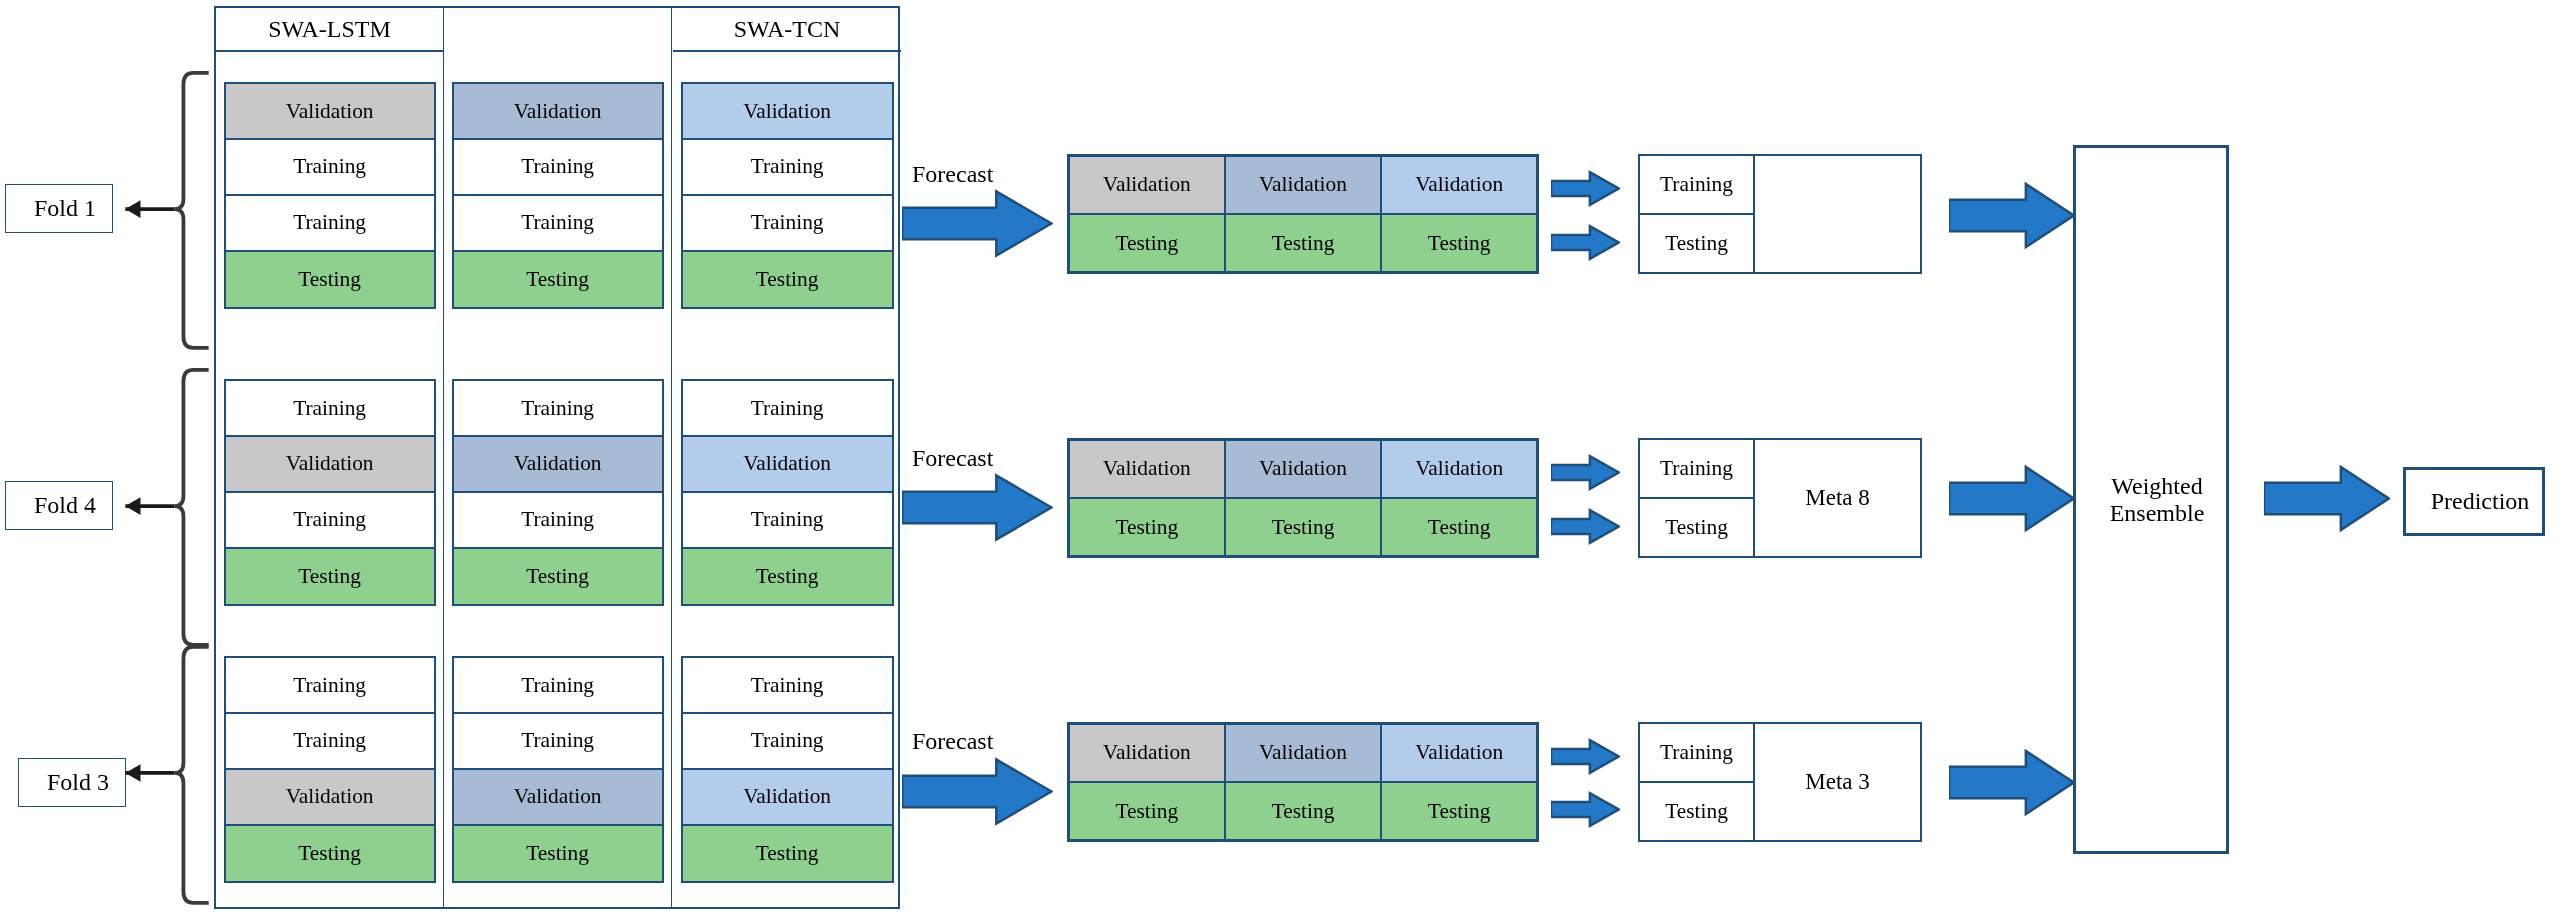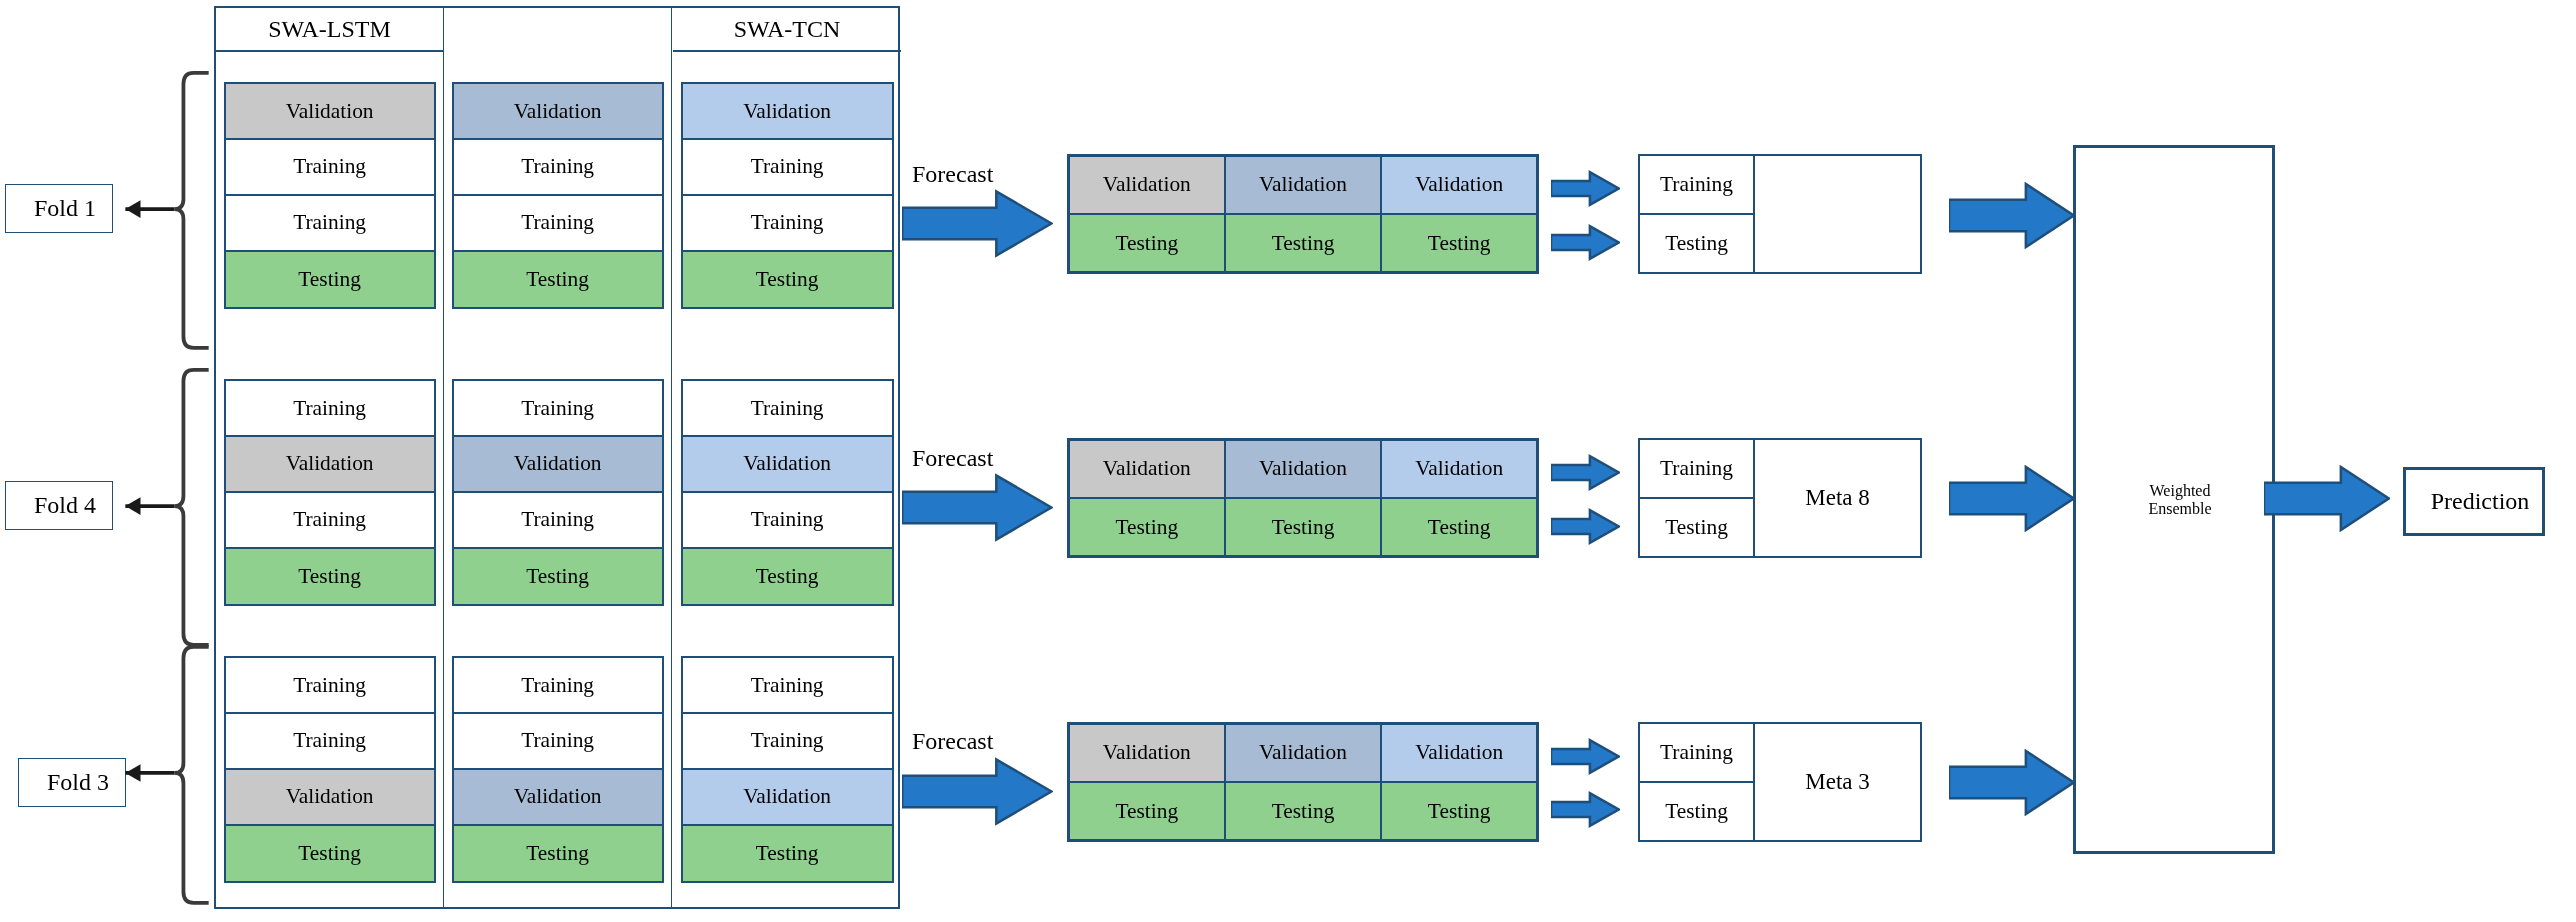--- a/index.html
+++ b/index.html
@@ -420,21 +420,21 @@
 <svg class="arrow" style="left:1949px;top:182px;width:126px;height:67px;" viewBox="0 0 200 106">
   <polygon points="0,28 122,28 122,3 198,53 122,103 122,78 0,78" fill="#2478C8" stroke="#1F4E79" stroke-width="4"></polygon>
 </svg>
 <svg class="arrow" style="left:1949px;top:465px;width:126px;height:67px;" viewBox="0 0 200 106">
   <polygon points="0,28 122,28 122,3 198,53 122,103 122,78 0,78" fill="#2478C8" stroke="#1F4E79" stroke-width="4"></polygon>
 </svg>
 <svg class="arrow" style="left:1949px;top:749px;width:126px;height:67px;" viewBox="0 0 200 106">
   <polygon points="0,28 122,28 122,3 198,53 122,103 122,78 0,78" fill="#2478C8" stroke="#1F4E79" stroke-width="4"></polygon>
 </svg>
 
-<div class="box" style="left:2073px;top:145px;width:202px;height:709px;border-width:3.2px;flex-direction:column;font-size:16px;">
+<div class="box" style="left:2073px;top:145px;width:156px;height:709px;border-width:3.2px;flex-direction:column;font-size:24px;">
   <span>Weighted</span>
   <span>Ensemble</span>
 </div>
 
 <svg class="arrow" style="left:2264px;top:465px;width:126px;height:67px;" viewBox="0 0 200 106">
   <polygon points="0,28 122,28 122,3 198,53 122,103 122,78 0,78" fill="#2478C8" stroke="#1F4E79" stroke-width="4"></polygon>
 </svg>
 
 <div class="box" style="left:2403px;top:467px;width:142px;height:69px;border-width:3.2px;font-size:24px;">
   <span>Prediction</span>

